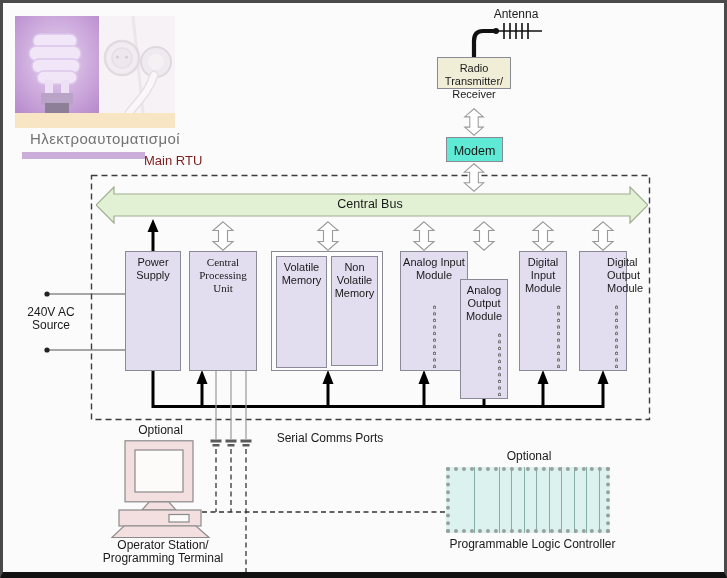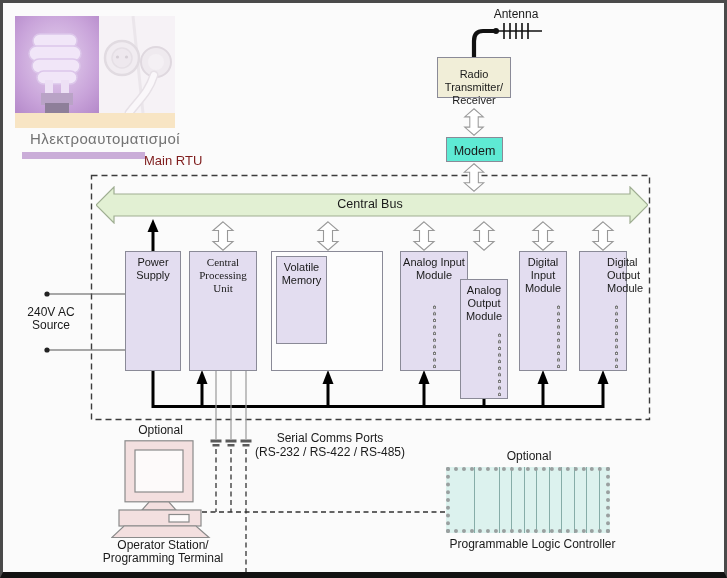--- a/index.html
+++ b/index.html
@@ -130,21 +130,21 @@
     <g stroke="#111" stroke-width="1.6">
       <line x1="46" y1="2" x2="46" y2="18"></line>
         <line x1="52" y1="2" x2="52" y2="18"></line>
       <line x1="58" y1="2" x2="58" y2="18"></line>
         <line x1="64" y1="2" x2="64" y2="18"></line>
       <line x1="70" y1="2" x2="70" y2="18"></line>
     </g>
     <circle cx="38" cy="10" r="3" fill="#111"></circle>
     <path d="M38,10 H25 Q16,10 16,20 V38" stroke="#111" stroke-width="4.2" fill="none" stroke-linecap="round"></path>
   </svg>
-  <div class="box" style="left:434px; top:54px; width:74px; height:41px; background:#F1EED8; padding-top:10px;">Radio Transmitter/ Receiver</div>
+  <div class="box" style="left:434px; top:54px; width:74px; height:32px; background:#F1EED8; padding-top:4px;">Radio Transmitter/ Receiver</div>
   <svg class="varrow" style="left:459px; top:105px;" width="24" height="28">
       <use href="#sym-varrow"></use>
     </svg>
   <div class="box" style="left:443px; top:134px; width:57px; height:25px; background:#5eead4; font-size:12.5px; line-height:19px;">Modem</div>
   <svg class="varrow" style="left:459px; top:160px;" width="24" height="29">
       <use href="#sym-varrow"></use>
     </svg>
 
   <svg class="abs" style="left:93px; top:183px; z-index:2" width="552" height="38">
     <polygon points="0,19 18,1 18,8 534,8 534,1 552,19 534,37 534,30 18,30 18,37" fill="#E2F0D3" stroke="#9FAE92" stroke-width="1.2"></polygon>
@@ -172,21 +172,22 @@
       <use href="#sym-varrow"></use>
     </svg>
   <svg class="varrow" style="left:588px; top:218px;" width="24" height="30">
       <use href="#sym-varrow"></use>
     </svg>
 
   <div class="box" style="left:122px; top:248px; width:56px; height:120px;">Power Supply</div>
   <div class="box" style="left:186px; top:248px; width:68px; height:120px;font-family:Liberation Serif, serif;">Central Processing Unit</div>
 
   <div class="box" style="left:268px; top:248px; width:112px; height:120px; background:#FDFDFD;"></div>
-  <div class="box" style="left:273px; top:253px; width:51px; height:88px;">Volatile Memory</div>
+  <div class="box" style="left:273px; top:253px; width:51px; height:112px;">Volatile Memory</div>
+  <div class="box" style="left:328px; top:253px; width:47px; height:110px; padding-left:1px; padding-right:1px;">Non Volatile Memory</div>
 
   <div class="box" style="left:397px; top:248px; width:68px; height:120px;">
     <span>Analog Input Module</span>
     <span class="dots" style="left:31px; top:52px; height:66px;"></span>
   </div>
   <div class="box" style="left:457px; top:248px; width:48px; height:120px;margin-top:28px;">
     <span>Analog Output Module</span>
     <span class="dots" style="left:36px; top:52px; height:66px;"></span>
   </div>
   <div class="box" style="left:516px; top:248px; width:48px; height:120px;">
@@ -207,20 +208,19 @@
       <rect x="24" y="10" width="48" height="42" fill="#FDFAFA"></rect>
       <polygon points="38,62 58,62 65,70 31,70" fill="#F3DFDF"></polygon>
       <rect x="8" y="70" width="82" height="16" fill="#F3DFDF"></rect>
       <rect x="58" y="74.5" width="20" height="7.5" fill="#FDFAFA"></rect>
       <polygon points="13,86 85,86 98,97.5 0.8,97.5" fill="#F3DFDF"></polygon>
     </g>
   </svg>
   <div class="lbl" style="left:95px; top:536px; width:130px;">Operator Station/ Programming Terminal</div>
 
   <div class="lbl" style="left:252px; top:429px; width:150px;">Serial Comms Ports</div>
-  <div class="lbl" style="left:242px; top:443px; width:170px;">(RS-232 / RS-422 / RS-485)</div>
 
   <div class="lbl" style="left:490px; top:447px; width:72px;">Optional</div>
   <div class="abs" style="left:443px; top:464px; width:164px; height:66px; box-sizing:border-box; z-index:2;
        border:4px dotted #9aa0a0; background:repeating-linear-gradient(to right, #DCF2EE 0 11.5px, #86ADA8 11.5px 12.5px);"></div>
   <div class="lbl" style="left:432px; top:535px; width:195px;">Programmable Logic Controller</div>
 
 </div>
 
 </body></html>

